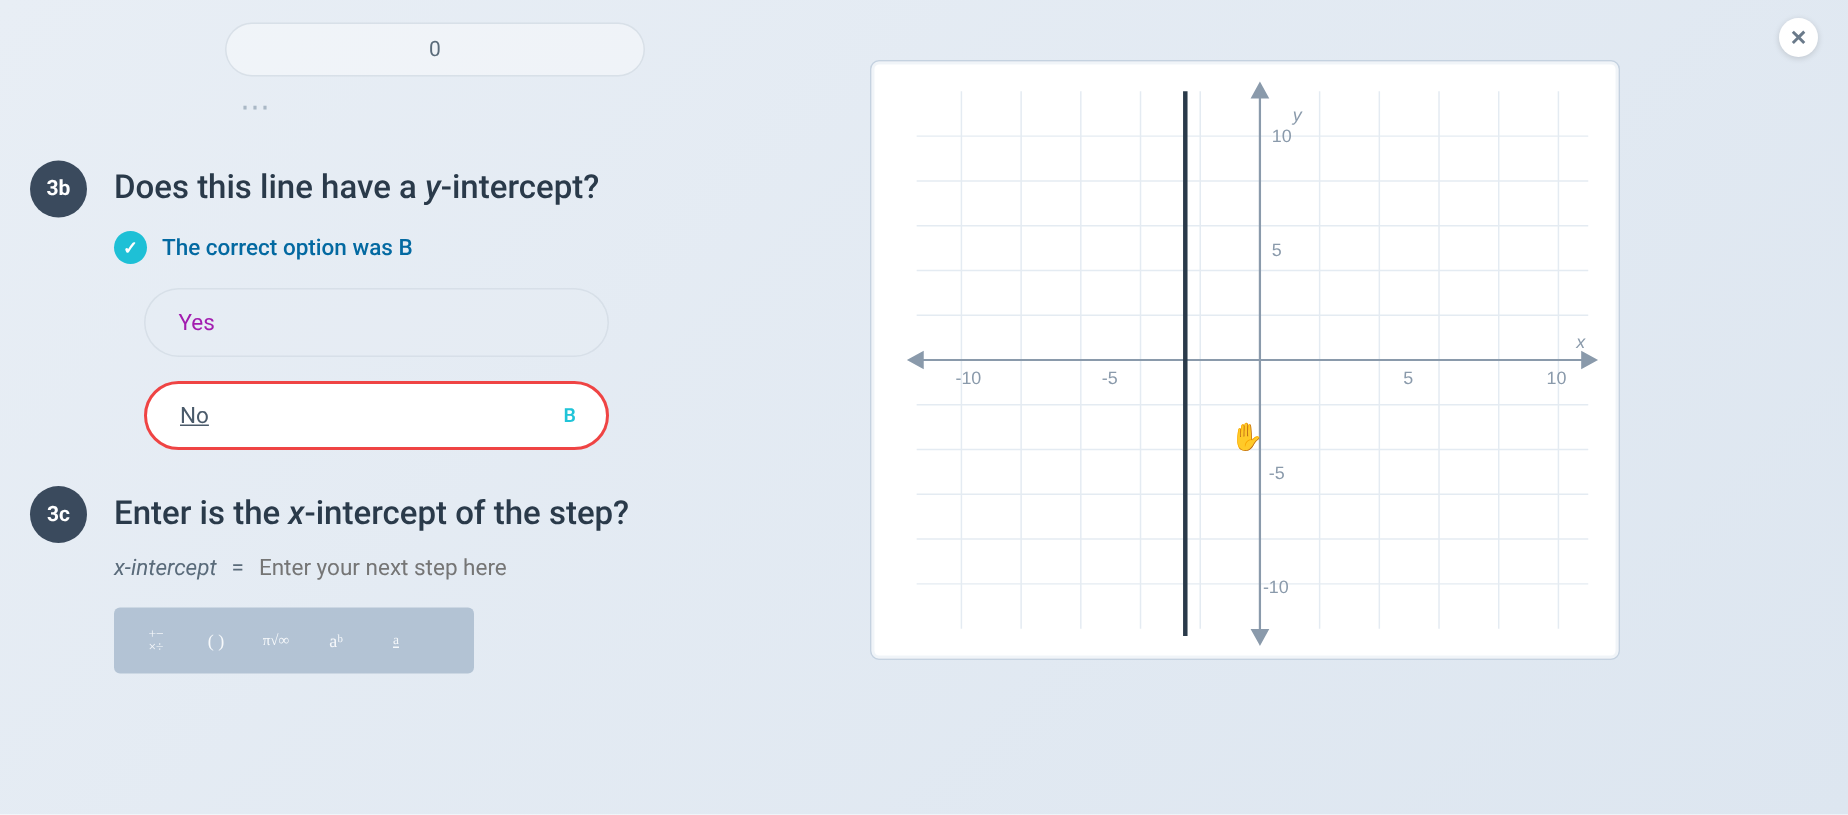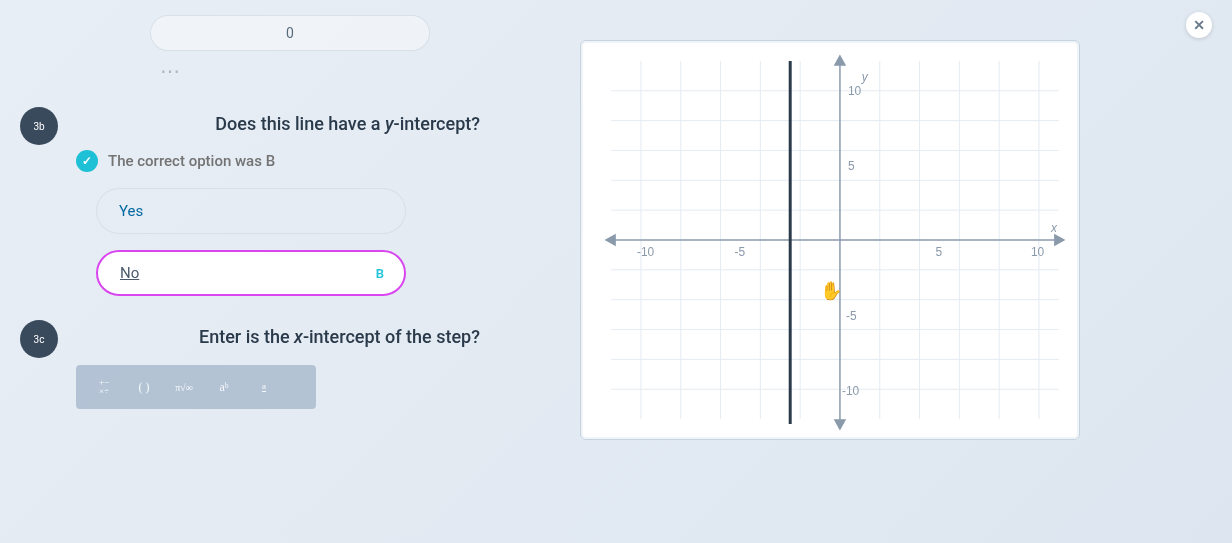--- a/index.html
+++ b/index.html
@@ -45,31 +45,30 @@
     .q-badge {
       flex: 0 0 38px;
       width: 38px;
       height: 38px;
       border-radius: 50%;
       background: #3a4a5d;
       color: #fff;
       display: flex;
       align-items: center;
       justify-content: center;
-      font-size: 10px;
-      font-weight: 400;
+      font-size: 14px;
+      font-weight: 700;
       margin-right: 18px;
     }
     .q-content { flex: 1; }
     .q-title {
-      font-size: 18px;
+      font-size: 22px;
       color: #2a3a4a;
       font-weight: 500;
       padding-top: 6px;
-      text-align: right;
     }
     .q-title em { font-style: italic; }
     .feedback {
       display: flex;
       align-items: center;
       margin-top: 16px;
       gap: 10px;
     }
     .check-icon {
       width: 22px;
@@ -77,44 +76,44 @@
       border-radius: 50%;
       background: #1ec0d6;
       color: #fff;
       display: flex;
       align-items: center;
       justify-content: center;
       font-size: 12px;
       font-weight: bold;
     }
     .feedback-text {
-      color: #737373;
+      color: #0369a1;
       font-size: 15px;
       font-weight: 500;
     }
     .option {
       margin-top: 16px;
       margin-left: 20px;
       width: 310px;
       height: 46px;
       border-radius: 23px;
       display: flex;
       align-items: center;
       padding: 0 22px;
       font-size: 15px;
       position: relative;
     }
     .option.plain {
       background: rgba(230,236,243,0.6);
-      color: #0369a1;
+      color: #a21caf;
       border: 1px solid rgba(200,210,220,0.5);
     }
     .option.highlight {
       background: #fff;
-      border: 2px solid #d946ef;
+      border: 2px solid #ef4444;
       color: #4a5a6a;
       text-decoration: underline;
     }
     .option .opt-letter {
       position: absolute;
       right: 20px;
       color: #20c4d8;
       font-size: 13px;
       font-weight: 600;
     }
@@ -230,20 +229,25 @@
           <span class="opt-letter">B</span>
         </div>
       </div>
     </div>
 
     <div class="question-block">
       <div class="q-badge">3c</div>
       <div class="q-content">
         <div class="q-title">
           <span>Enter is the </span><em>x</em><span>-intercept of the step?</span>
+        </div>
+        <div class="intercept-row">
+          <span><em class="intercept-label">x</em><span class="intercept-label">-intercept</span></span>
+          <span class="intercept-eq">=</span>
+          <input class="intercept-input" placeholder="Enter your next step here" style="">
         </div>
         <div class="toolbar">
           <div class="tool-btn" style="font-size:9px;line-height:9px;text-align:center;">
               <span style="white-space:pre;">+−
 ×÷</span>
             </div>
           <div class="tool-btn">( )</div>
           <div class="tool-btn" style="font-size:10px;">
               <span>π√∞</span>
             </div>

